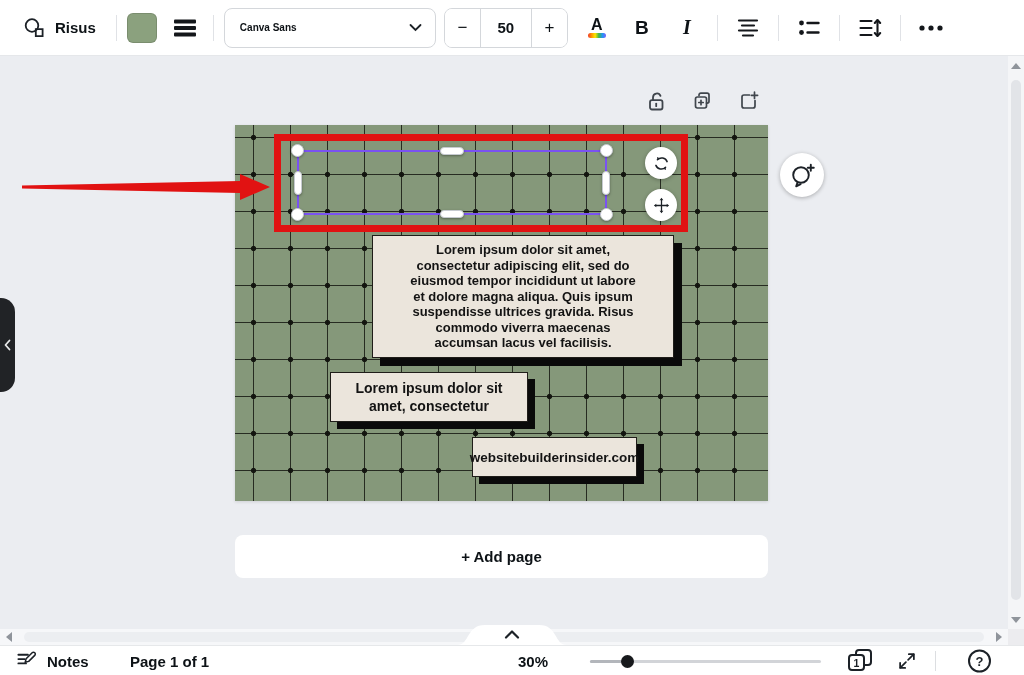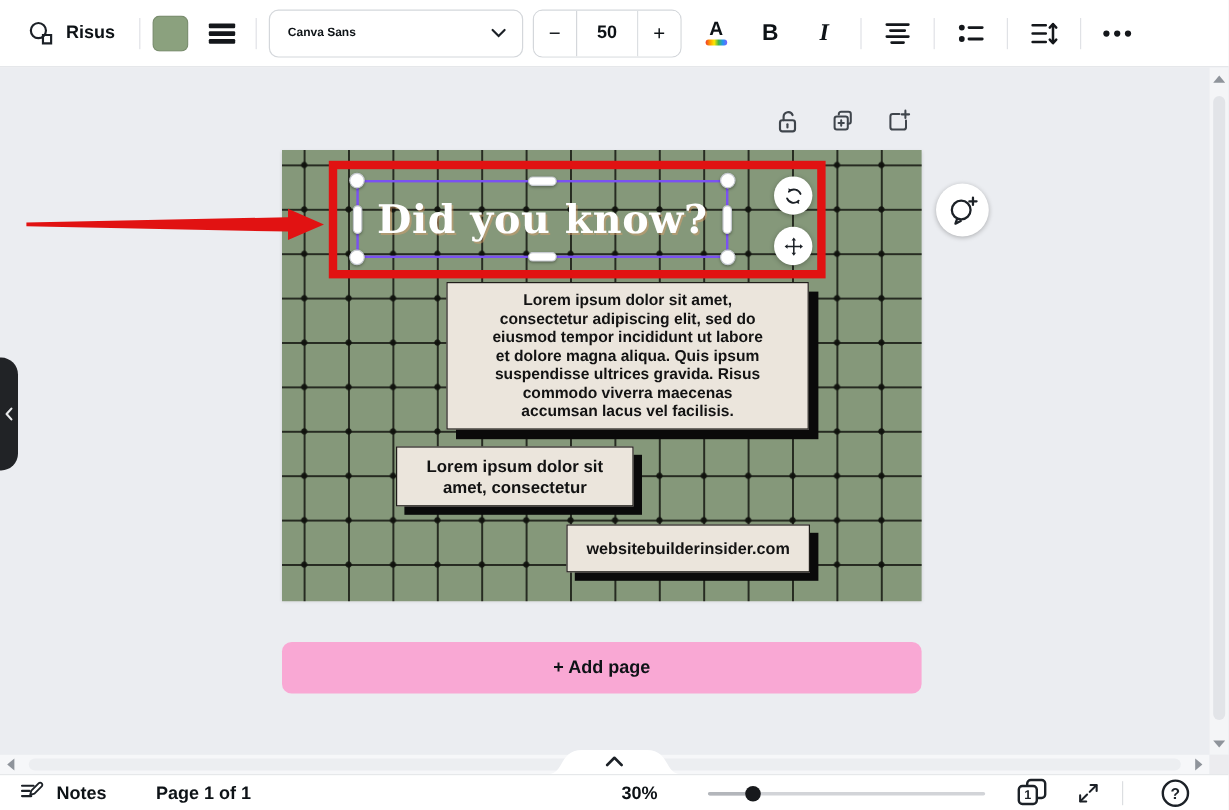--- a/index.html
+++ b/index.html
@@ -54,21 +54,21 @@
       font-family:"DejaVu Serif", serif; font-weight:700; font-size:33px; color:#fff;
       letter-spacing:.5px; text-shadow:1.5px 1.5px 0 rgba(227,160,106,.45); white-space:nowrap; }
 
   .card { position:absolute; background:#ebe5dc; border:1px solid #1f1d19; color:#131313;
           display:flex; align-items:center; justify-content:center; text-align:center;
           white-space:pre-line; cursor:pointer; }
   .card-paragraph { left:137px; top:110px; width:302px; height:123px; font-size:13px; line-height:15.6px;
                     font-weight:700; box-shadow:8px 8px 0 #0a0a0a; }
   .card-caption { left:95px; top:247px; width:198px; height:50px; font-size:14px; line-height:18px;
                   font-weight:600; box-shadow:7px 7px 0 #0a0a0a; }
-  .card-website { left:237px; top:312px; width:203px; height:40px; font-size:13.5px; font-weight:600;
+  .card-website { left:237px; top:312px; width:165px; height:40px; font-size:13.5px; font-weight:600;
                   box-shadow:7px 7px 0 #0a0a0a; }
 
   
   .selection-box { position:absolute; left:297px; top:94px; width:310px; height:65px;
                    border:2px solid #7a52f2; z-index:20; cursor:move; }
   .handle { position:absolute; background:#fff; border:1px solid #c6cad0; box-shadow:0 1px 2.5px rgba(0,0,0,.35); }
   .h-corner { width:13px; height:13px; border-radius:50%; }
   .h-tl { left:-8px; top:-8px; } .h-tr { right:-8px; top:-8px; }
   .h-bl { left:-8px; bottom:-8px; } .h-br { right:-8px; bottom:-8px; }
   .h-pill-h { width:24px; height:8px; border-radius:4px; left:50%; transform:translateX(-50%); }
@@ -82,21 +82,21 @@
   .rotate-btn { left:645px; top:91px; width:32px; height:32px; }
   .move-btn { left:645px; top:133px; width:32px; height:32px; }
   .comment-btn { left:780px; top:97px; width:44px; height:44px; z-index:15; }
 
   
   .anno-rect { position:absolute; left:274px; top:78px; width:414px; height:98px;
                border:7px solid #e11212; z-index:30; pointer-events:none; }
   .anno-arrow { position:absolute; left:18px; top:112px; z-index:30; pointer-events:none; }
 
   .add-page-btn { position:absolute; left:235px; top:479px; width:533px; height:43px;
-                  background:#f9a8d4; border:none; border-radius:8px; font-size:15px; font-weight:700;
+                  background:#ffffff; border:none; border-radius:8px; font-size:15px; font-weight:700;
                   color:#0d1216; cursor:pointer; font-family:"Liberation Sans", sans-serif; }
 
   .collapse-tab { position:absolute; left:0; top:242px; width:15px; height:94px; background:#212326;
                   border:none; border-radius:0 14px 14px 0; cursor:pointer; display:flex;
                   align-items:center; justify-content:center; z-index:18; }
   .bottom-tab { position:absolute; left:457px; top:568px; width:110px; height:21px; background:none;
                 border:none; cursor:pointer; z-index:22; }
 
   
   .vscroll { position:absolute; right:0; top:0; width:16px; height:573px; background:#f4f5f7; z-index:21; }
@@ -263,21 +263,20 @@
         <span style="display:flex">
           <svg width="23" height="23" viewBox="0 0 23 23" fill="none" stroke="#3f454c" stroke-width="1.7" stroke-linecap="round" stroke-linejoin="round">
             <path d="M12.5 5 H7 a2 2 0 0 0 -2 2 v9 a2 2 0 0 0 2 2 h9 a2 2 0 0 0 2 -2 V10.5"></path>
             <path d="M17.5 2.2 v6.2 M14.4 5.3 h6.2"></path>
           </svg>
         </span>
       </button>
     </div>
 
     <div class="design-page" style="background-color: rgb(133, 152, 122);">
-      <div class="design-title">Did you know?</div>
       <div class="card card-paragraph">Lorem ipsum dolor sit amet,
 consectetur adipiscing elit, sed do
 eiusmod tempor incididunt ut labore
 et dolore magna aliqua. Quis ipsum
 suspendisse ultrices gravida. Risus
 commodo viverra maecenas
 accumsan lacus vel facilisis.</div>
       <div class="card card-caption">Lorem ipsum dolor sit
 amet, consectetur</div>
       <div class="card card-website">websitebuilderinsider.com</div>

